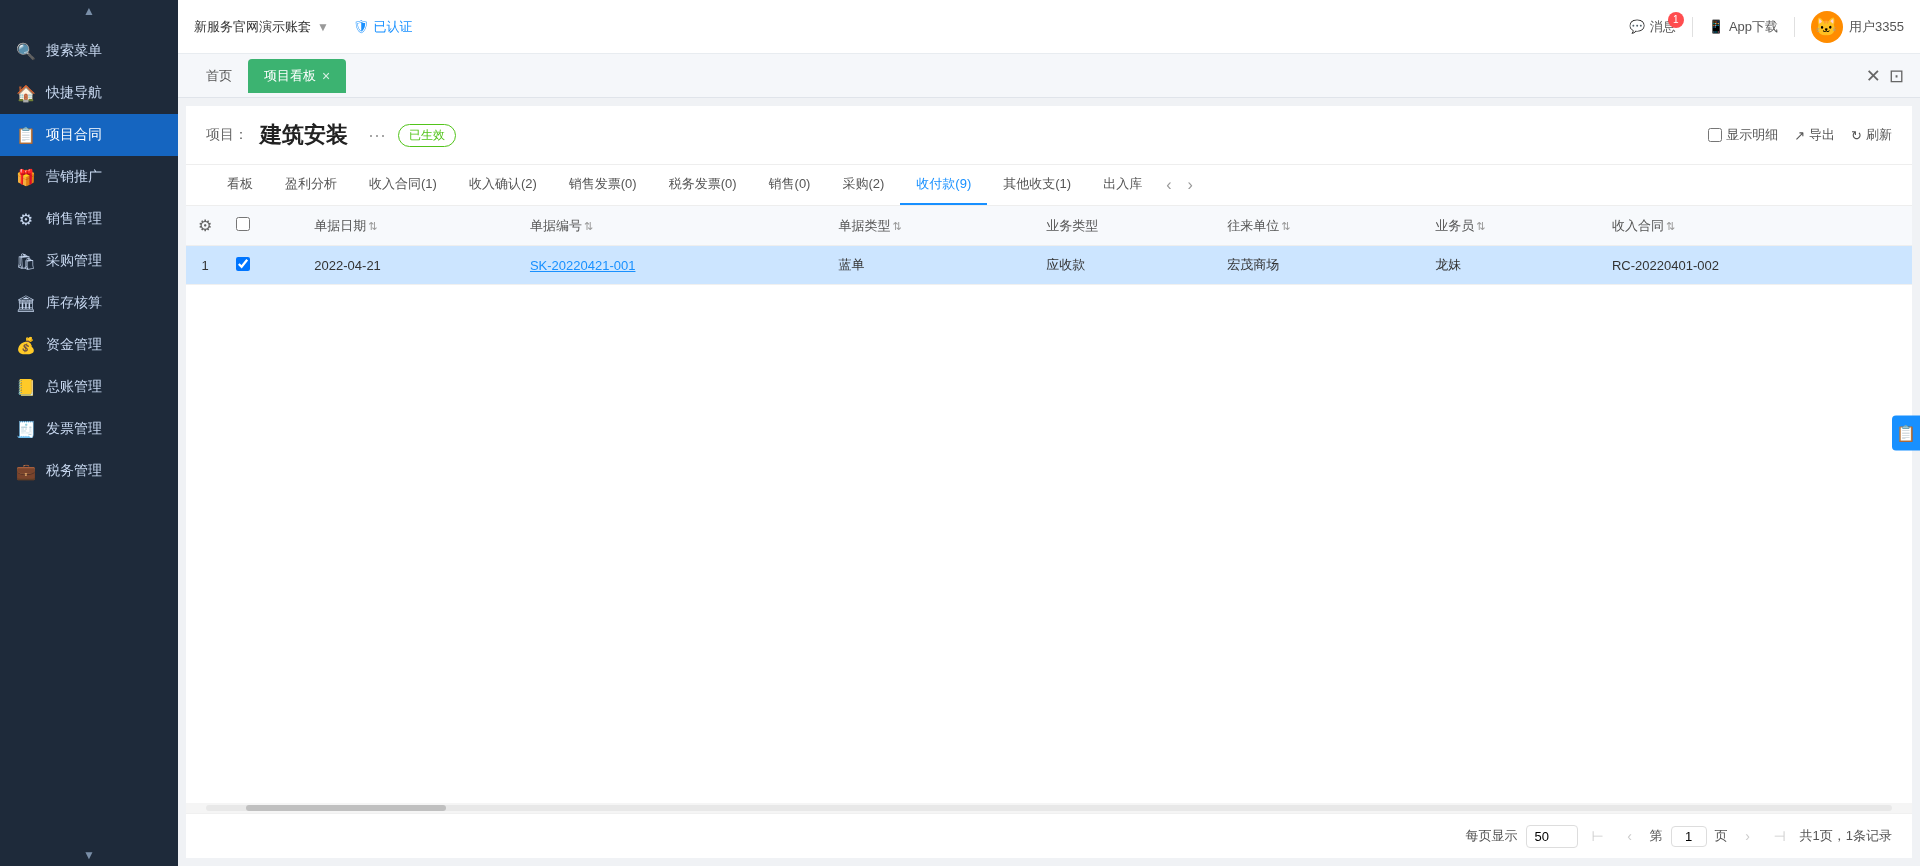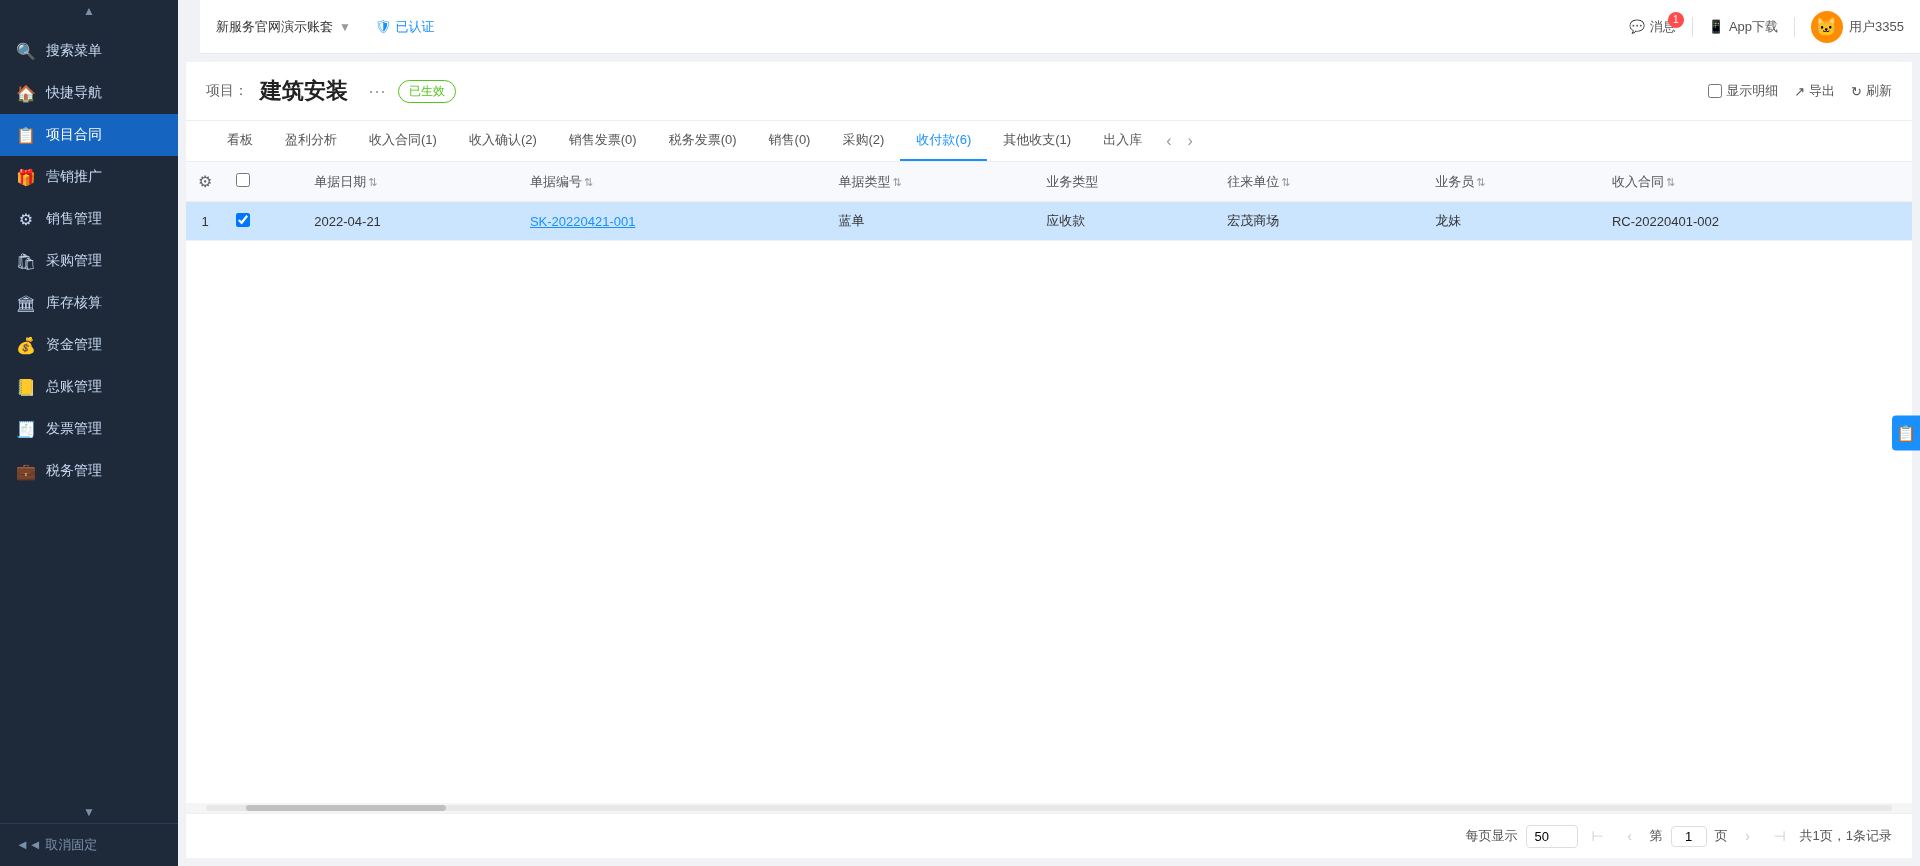--- a/index.html
+++ b/index.html
@@ -99,21 +99,20 @@
 
     
     .topbar {
       background: white;
       height: 54px;
       display: flex;
       align-items: center;
       padding: 0 16px;
       border-bottom: 1px solid #e8ecf0;
       flex-shrink: 0;
-      margin-left: 22px;
     }
     .topbar-left {
       display: flex;
       align-items: center;
       gap: 8px;
       flex: 1;
     }
     .account-selector {
       display: flex;
       align-items: center;
@@ -540,21 +539,20 @@
         <span>发票管理</span>
       </div>
       <div class="nav-item">
         <span class="nav-icon">💼</span>
         <span>税务管理</span>
       </div>
     </div>
 
   <div class="scroll-btn" style="text-align:center;padding:4px;color:#7a8fa8;font-size:12px;">▼</div>
 
-  <div class="sidebar-footer">◄◄ 取消固定</div>
 </div>
 
 <div class="main">
 
   <div class="topbar">
     <div class="topbar-left">
       <div class="account-selector">
         <span>新服务官网演示账套</span>
         <span class="chevron">▼</span>
       </div>
@@ -575,20 +573,31 @@
         <span>App下载</span>
       </div>
       <div class="divider-v"></div>
       <div class="topbar-action" style="display:flex;align-items:center;gap:6px;">
         <div class="user-avatar">🐱</div>
         <span>用户3355</span>
       </div>
     </div>
   </div>
 
+  <div class="tabs-bar">
+    <div class="tab-home">首页</div>
+    <div class="tab-item active">
+      <span>项目看板</span>
+      <span class="close-tab">×</span>
+    </div>
+    <div class="tab-controls">
+      <button class="tab-ctrl-btn">✕</button>
+      <button class="tab-ctrl-btn">⊡</button>
+    </div>
+  </div>
 
   <div class="content">
 
     <div class="project-header">
       <span class="project-label">项目：</span>
       <span class="project-title">建筑安装</span>
       <span class="project-more">···</span>
       <span class="status-badge">已生效</span>
       <div class="project-actions">
         <label class="checkbox-label">
@@ -608,21 +617,21 @@
 
     <div class="sub-nav">
       <div class="sub-nav-item">看板</div>
       <div class="sub-nav-item">盈利分析</div>
       <div class="sub-nav-item">收入合同(1)</div>
       <div class="sub-nav-item">收入确认(2)</div>
       <div class="sub-nav-item">销售发票(0)</div>
       <div class="sub-nav-item">税务发票(0)</div>
       <div class="sub-nav-item">销售(0)</div>
       <div class="sub-nav-item">采购(2)</div>
-      <div class="sub-nav-item active">收付款(6)</div>
+      <div class="sub-nav-item active">收付款(9)</div>
       <div class="sub-nav-item">其他收支(1)</div>
       <div class="sub-nav-item">出入库</div>
       <div class="sub-nav-arrow">‹</div>
       <div class="sub-nav-arrow">›</div>
     </div>
 
 
     <div class="table-wrapper">
       <table>
         <thead>

